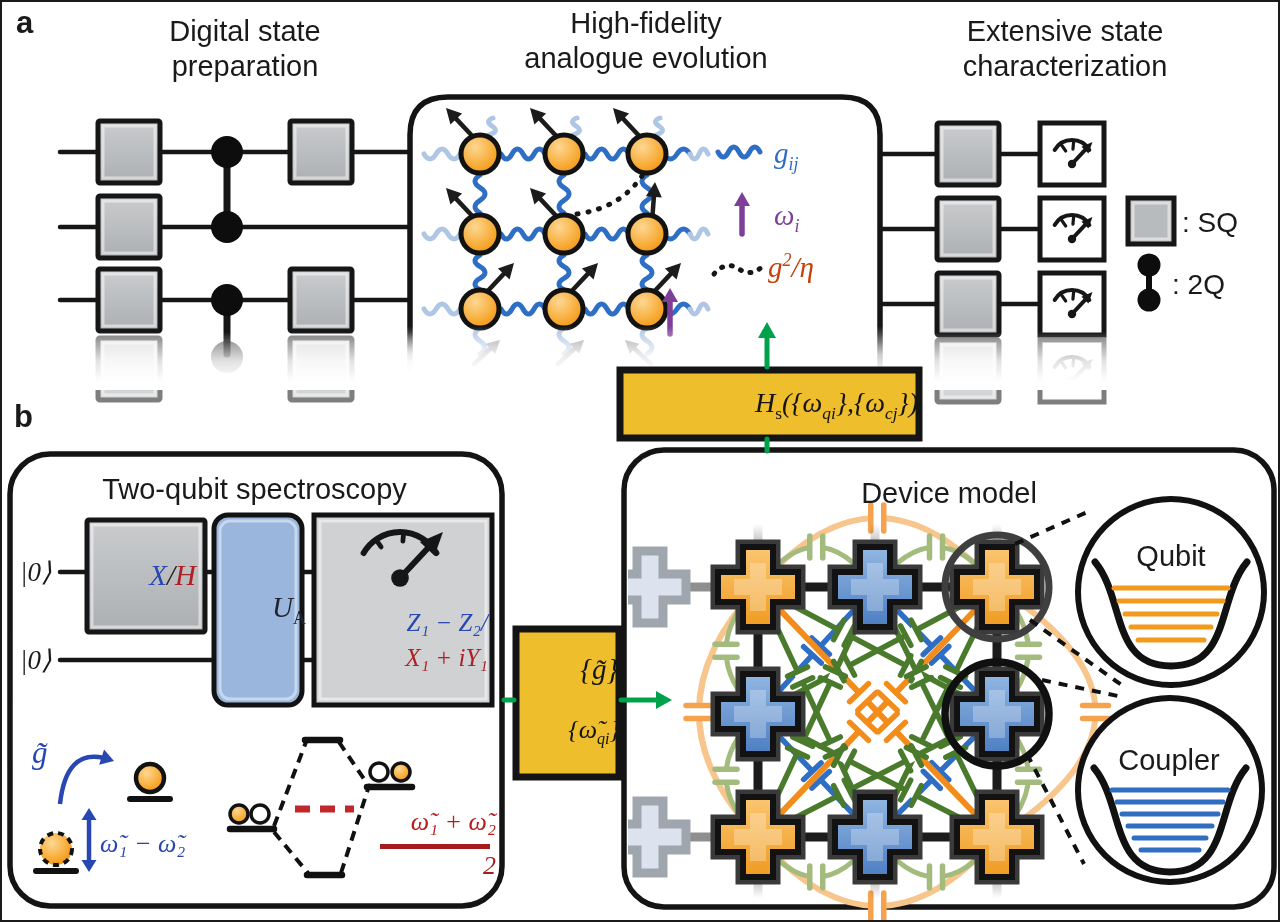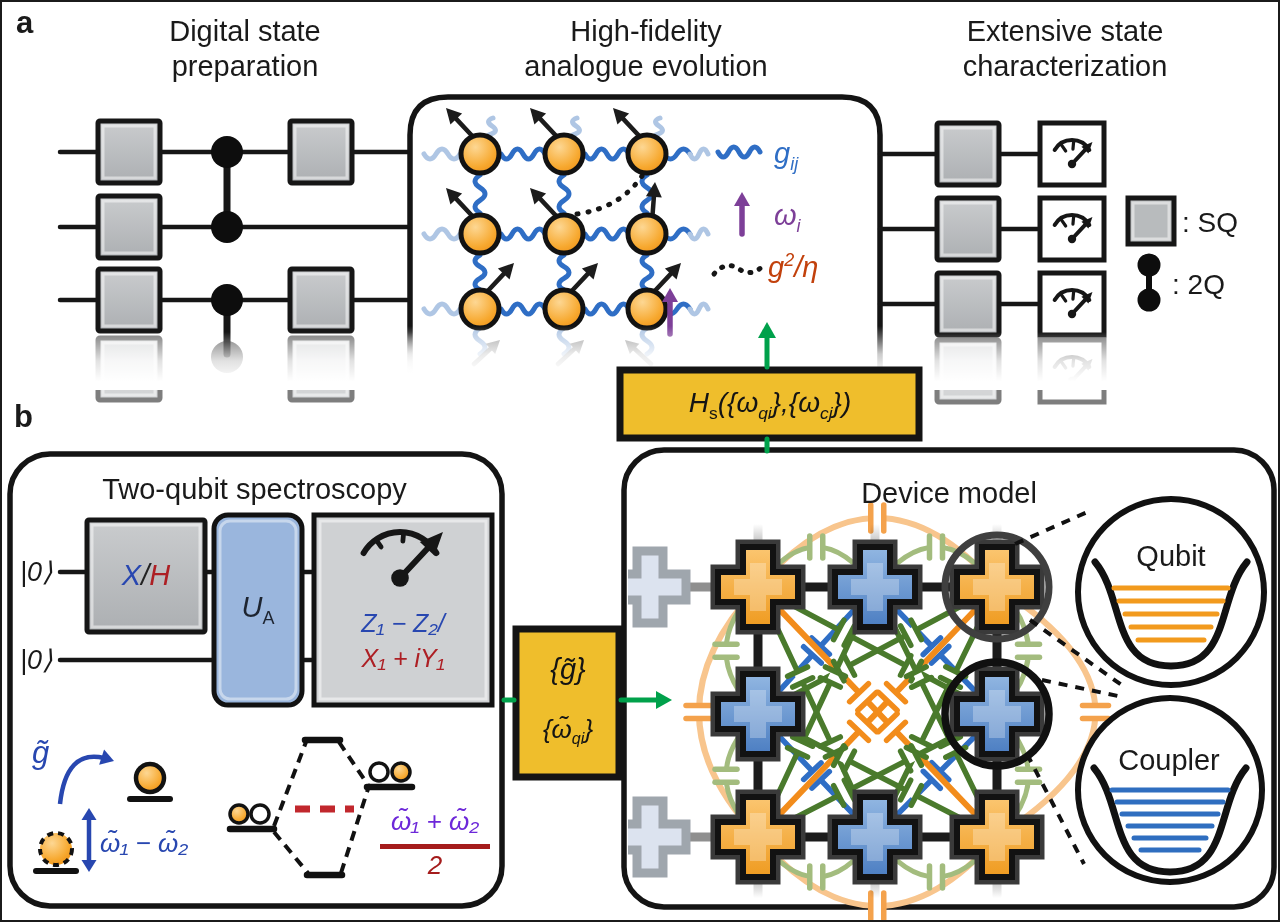--- a/index.html
+++ b/index.html
@@ -1,21 +1,21 @@
 <!DOCTYPE html>
 <html><head>
 <meta charset="utf-8">
 <style>
   html,body{margin:0;padding:0;background:#e8e8e8;}
   .fig{position:relative;width:1280px;height:922px;background:#ffffff;border:2px solid #1b1b1b;
        box-sizing:border-box;overflow:hidden;font-family:"Liberation Sans",sans-serif;}
   svg#art{position:absolute;left:0;top:0;}
   .t{position:absolute;color:#1a1a1a;line-height:1.2;white-space:pre-line;}
   .c{text-align:center;}
-  .math{font-family:Liberation Sans, sans-serif;font-style:italic;}
+  .math{font-family:Liberation Serif, serif;font-style:italic;text-align:right;}
   .b{font-weight:bold;}
   sub,sup{font-size:62%;}
   .bar{position:absolute;background:#A51C1C;}
 </style>
 </head>
 <body>
 
 <div class="fig">
   <svg id="art" width="1280" height="922">
       <defs>
@@ -469,21 +469,21 @@
         <line x1="619" y1="698" x2="658.8" y2="698" stroke="#00A14B" stroke-width="5" stroke-linecap="round"></line>
         <polygon points="670,698 654,707 654,689" fill="#00A14B"></polygon>
       </g>
     </svg>
 
   <div class="t b" style="left:14px;top:2px;font-size:31px">a</div>
   <div class="t b" style="left:12px;top:396px;font-size:31px">b</div>
 
   <div class="t c" style="left:93px;top:12px;width:300px;font-size:29px">Digital state
 preparation</div>
-  <div class="t c" style="left:469px;top:12px;width:350px;font-size:29px">High-fidelity
+  <div class="t c" style="left:469px;top:4px;width:350px;font-size:29px">High-fidelity
 analogue evolution</div>
   <div class="t c" style="left:913px;top:12px;width:300px;font-size:29px">Extensive state
 characterization</div>
 
   <div class="t" style="left:1180px;top:204px;font-size:28px">: SQ</div>
   <div class="t" style="left:1170px;top:266px;font-size:28px">: 2Q</div>
 
   <div class="t math" style="left:772px;top:134px;font-size:29px;color:#2F6EC5"><span>g</span><sub>ij</sub></div>
   <div class="t math" style="left:772px;top:196px;font-size:29px;color:#7D3F98"><span>ω</span><sub>i</sub></div>
   <div class="t math" style="left:766px;top:248px;font-size:29px;color:#c2410c"><span>g</span><sup>2</sup><span>/η</span></div>
@@ -493,21 +493,21 @@
   <div class="t c math" style="left:620px;top:384px;width:296px;font-size:28px;color:#141414"><span>H</span><sub style="font-style:normal">s</sub><span>({</span><span>ω</span><sub>qi</sub><span>},{</span><span>ω</span><sub>cj</sub><span>})</span></div>
   <div class="t math" style="left:18px;top:554px;font-size:27px">|0⟩</div>
   <div class="t math" style="left:18px;top:642px;font-size:27px">|0⟩</div>
   <div class="t c math" style="left:94px;top:556px;width:100px;font-size:29px"><span style="color:#2847B0">X</span><span style="color:#222">/</span><span style="color:#AD1F24">H</span></div>
   <div class="t c math" style="left:208px;top:588px;width:96px;font-size:29px;color:#1d2430"><span>U</span><sub style="font-style:normal">A</sub></div>
   <div class="t c math" style="left:316px;top:606px;width:170px;font-size:25px;color:#2847B0">Z₁ − Z₂/</div>
   <div class="t c math" style="left:316px;top:641px;width:170px;font-size:25px;color:#AD1F24">X₁ + iY₁</div>
 
   <div class="t math" style="left:30px;top:732px;font-size:31px;color:#2847B0">g̃</div>
   <div class="t math" style="left:98px;top:826px;font-size:26px;color:#2847B0">ω̃₁ − ω̃₂</div>
-  <div class="t c math" style="left:372px;top:804px;width:122px;font-size:26px;color:#6d28d9">ω̃₁ + ω̃₂</div>
+  <div class="t c math" style="left:372px;top:804px;width:122px;font-size:26px;color:#b91c1c">ω̃₁ + ω̃₂</div>
   <div class="bar" style="left:378px;top:842px;width:110px;height:5px"></div>
   <div class="t c math" style="left:372px;top:848px;width:122px;font-size:26px;color:#A51C1C">2</div>
 
   <div class="t c math" style="left:516px;top:650px;width:100px;font-size:29px;color:#141414">{g̃}</div>
   <div class="t c math" style="left:514px;top:712px;width:104px;font-size:26px;color:#141414"><span>{</span><span>ω̃</span><sub>qi</sub><span>}</span></div>
 
   <div class="t c" style="left:822px;top:474px;width:250px;font-size:29px">Device model</div>
   <div class="t c" style="left:1092px;top:741px;width:150px;font-size:29px">Coupler</div>
   <div class="t c" style="left:1094px;top:537px;width:150px;font-size:29px">Qubit</div>
 </div>

